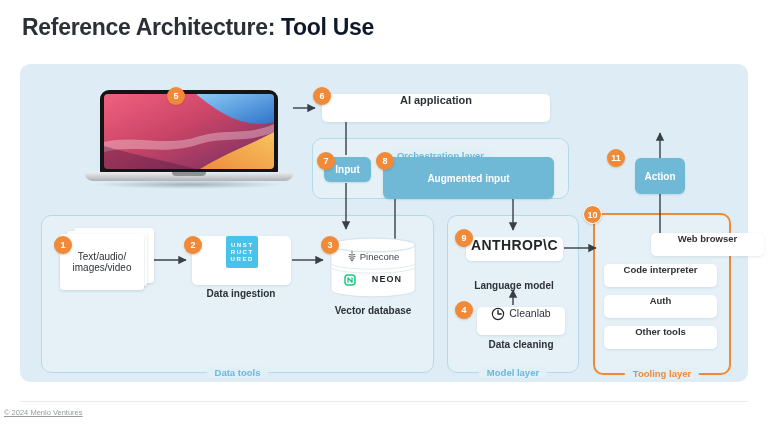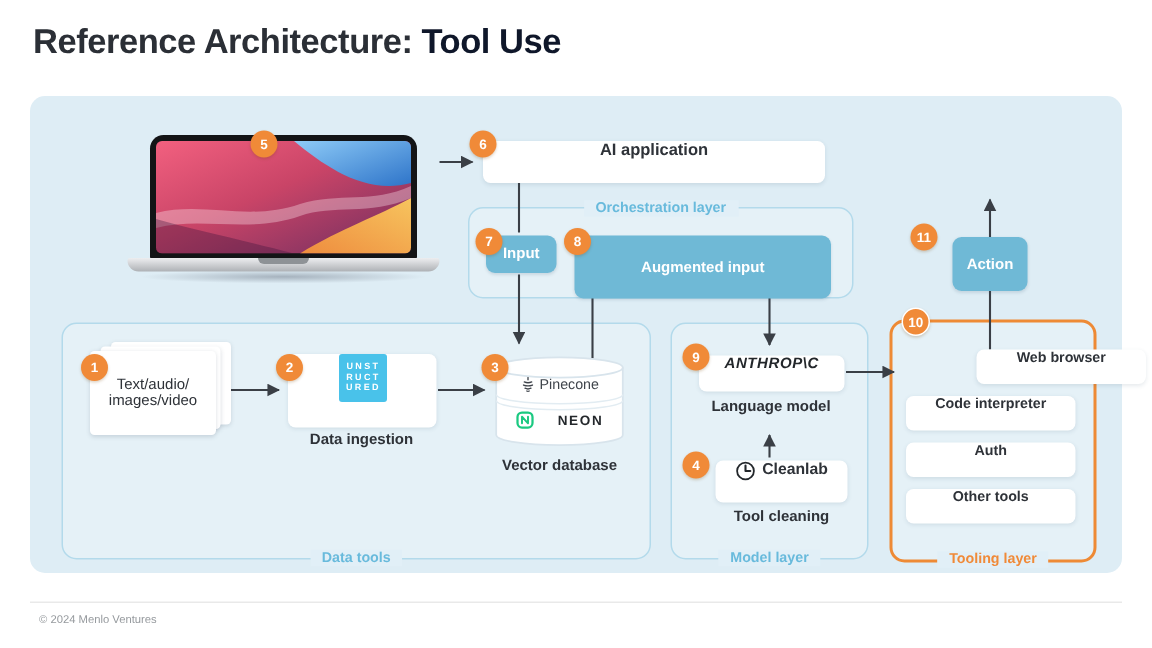--- a/index.html
+++ b/index.html
@@ -12,21 +12,21 @@
   .page-title .hl{color:#0f172a;margin-left:6px;}
 
   
   .panel{left:20px;top:64px;width:728px;height:318px;background:#DEEDF5;border-radius:10px;}
 
   
   .layer{border:1.5px solid #B3DAEB;border-radius:10px;background:rgba(255,255,255,0.22);}
   .layer.orange{border:2px solid #EE8A35;}
   .layer-label{position:absolute;left:50%;transform:translate(-50%,-50%);
     background:#E1EFF7;padding:0 8px;font-size:9.5px;font-weight:700;color:#68BADC;white-space:nowrap;}
-  .layer-label.top{top:0;}
+  .layer-label.top{top:16px;}
   .layer-label.bottom{top:100%;}
   .layer-label.orange{color:#F08A38;}
 
   
   .node{background:#fff;border-radius:5px;box-shadow:0 1px 3px rgba(50,80,110,0.12);
         display:flex;justify-content:center;
         font-size:10px;font-weight:700;color:#2E3238;}
   .teal-btn{background:#6FB9D6;border-radius:6px;display:flex;align-items:center;justify-content:center;
         color:#fff;font-weight:700;font-size:10px;box-shadow:0 1px 2px rgba(50,80,110,0.15);}
   .badge{width:18px;height:18px;border-radius:50%;background:#F08A38;color:#fff;
@@ -39,40 +39,40 @@
   
   .page-sheet{background:#fff;border-radius:3px;box-shadow:0 1px 3px rgba(60,80,100,0.18);}
   .pages-text{font-size:10px;line-height:11.5px;font-weight:400;color:#2E3238;text-align:center;}
 
   
   .unstructured{width:32px;height:32px;background:#49C2EA;border-radius:2px;
     display:flex;flex-direction:column;align-items:center;justify-content:center;}
   .unstructured div{font-size:6px;line-height:7px;font-weight:700;letter-spacing:1.6px;color:#fff;text-indent:1.6px;}
 
   
-  .cyl-row{display:flex;align-items:center;justify-content:center;gap:3px;}
+  .cyl-row{display:flex;align-items:flex-start;justify-content:center;gap:3px;}
   .pinecone-text{font-size:9.5px;font-weight:500;color:#3F444B;}
   .neon-text{font-size:9px;font-weight:800;letter-spacing:1.1px;color:#23272B;}
-  .cleanlab-text{font-size:10.5px;font-weight:700;color:#2E3238;}
-  .anthropic-text{font-size:10px;font-weight:800;letter-spacing:0.4px;color:#23272B;font-style:italic;}
+  .cleanlab-text{font-size:10.5px;font-weight:400;color:#2E3238;}
+  .anthropic-text{font-size:14px;font-weight:800;letter-spacing:0.4px;color:#23272B;}
 
   .tool{position:absolute;left:604px;width:113px;height:23px;font-size:9.5px;}
 
   
   .lap-screen{left:100px;top:90px;width:178px;height:83px;background:#131416;
       border-radius:9px 9px 2px 2px;padding:4px;box-sizing:border-box;}
   .lap-base{left:85px;top:172px;width:208px;height:9px;
       background:linear-gradient(#EDEEF0,#AEB1B5);border-radius:2px 2px 9px 9px;}
   .lap-notch{position:absolute;left:50%;top:0;transform:translateX(-50%);width:34px;height:4px;
       background:#8E9296;border-radius:0 0 7px 7px;}
   .lap-shadow{left:93px;top:180px;width:192px;height:9px;
       background:radial-gradient(ellipse at center,rgba(110,120,135,0.5),rgba(110,120,135,0) 70%);}
 
   .divider{left:20px;top:401px;width:728px;height:1px;background:#E9E9E9;}
-  .footer-text{left:26px;top:408px;font-size:7.5px;color:#969A9E;}
+  .footer-text{left:4px;top:408px;font-size:7.5px;color:#969A9E;text-decoration:underline;}
   svg.arrows{left:0;top:0;z-index:4;pointer-events:none;}
   .z5{z-index:5;}
 </style>
 </head>
 <body>
 
 <div class="abs page-title">
   <span>Reference Architecture:</span><span class="hl">Tool Use</span>
 </div>
 
@@ -195,30 +195,30 @@
     <rect x="1" y="1" width="10" height="10" rx="3" fill="none" stroke="#1BC981" stroke-width="1.5"></rect>
     <path d="M4,8.2 L4,3.8 L8,8.2 L8,3.8" fill="none" stroke="#1BC981" stroke-width="1.3" stroke-linecap="round" stroke-linejoin="round"></path>
   </svg>
   <span class="neon-text">NEON</span>
 </div>
 <div class="abs small-label" style="left:373px;top:305px;">Vector database</div>
 
 <div class="abs node z5" style="left:466px;top:237px;width:97px;height:24px;">
   <span class="anthropic-text">ANTHROP\C</span>
 </div>
-<div class="abs small-label" style="left:514px;top:266px;">Language model</div>
+<div class="abs small-label" style="left:514px;top:280px;">Language model</div>
 
 <div class="abs node z5" style="left:477px;top:307px;width:88px;height:28px;gap:4px;">
   <svg width="14" height="14" viewBox="0 0 14 14">
     <circle cx="7" cy="7" r="5.6" fill="none" stroke="#23272B" stroke-width="1.2"></circle>
     <path d="M7,7 L7,3.4 M7,7 L10.2,7" fill="none" stroke="#23272B" stroke-width="1.4" stroke-linecap="round"></path>
   </svg>
   <span class="cleanlab-text">Cleanlab</span>
 </div>
-<div class="abs small-label" style="left:521px;top:339px;">Tool cleaning</div>
+<div class="abs small-label" style="left:521px;top:339px;">Data cleaning</div>
 
 <div class="abs node tool z5" style="top:233px;margin-left:47px;">
     <span>Web browser</span>
   </div>
 <div class="abs node tool z5" style="top:264px;">
     <span>Code interpreter</span>
   </div>
 <div class="abs node tool z5" style="top:295px;">
     <span>Auth</span>
   </div>
@@ -228,17 +228,17 @@
 
 <div class="abs badge" style="left:54px;top:236px;">1</div>
 <div class="abs badge" style="left:184px;top:236px;">2</div>
 <div class="abs badge" style="left:321px;top:236px;">3</div>
 <div class="abs badge" style="left:455px;top:301px;">4</div>
 <div class="abs badge" style="left:167px;top:87px;">5</div>
 <div class="abs badge" style="left:313px;top:87px;">6</div>
 <div class="abs badge" style="left:317px;top:152px;">7</div>
 <div class="abs badge" style="left:376px;top:152px;">8</div>
 <div class="abs badge" style="left:455px;top:229px;">9</div>
-<div class="abs badge ring" style="left:601px;top:205px;text-align:right;">10</div>
+<div class="abs badge ring" style="left:583px;top:205px;text-align:right;">10</div>
 <div class="abs badge" style="left:607px;top:149px;">11</div>
 
 <div class="abs divider"></div>
 <div class="abs footer-text">© 2024 Menlo Ventures</div>
 
 </body></html>

